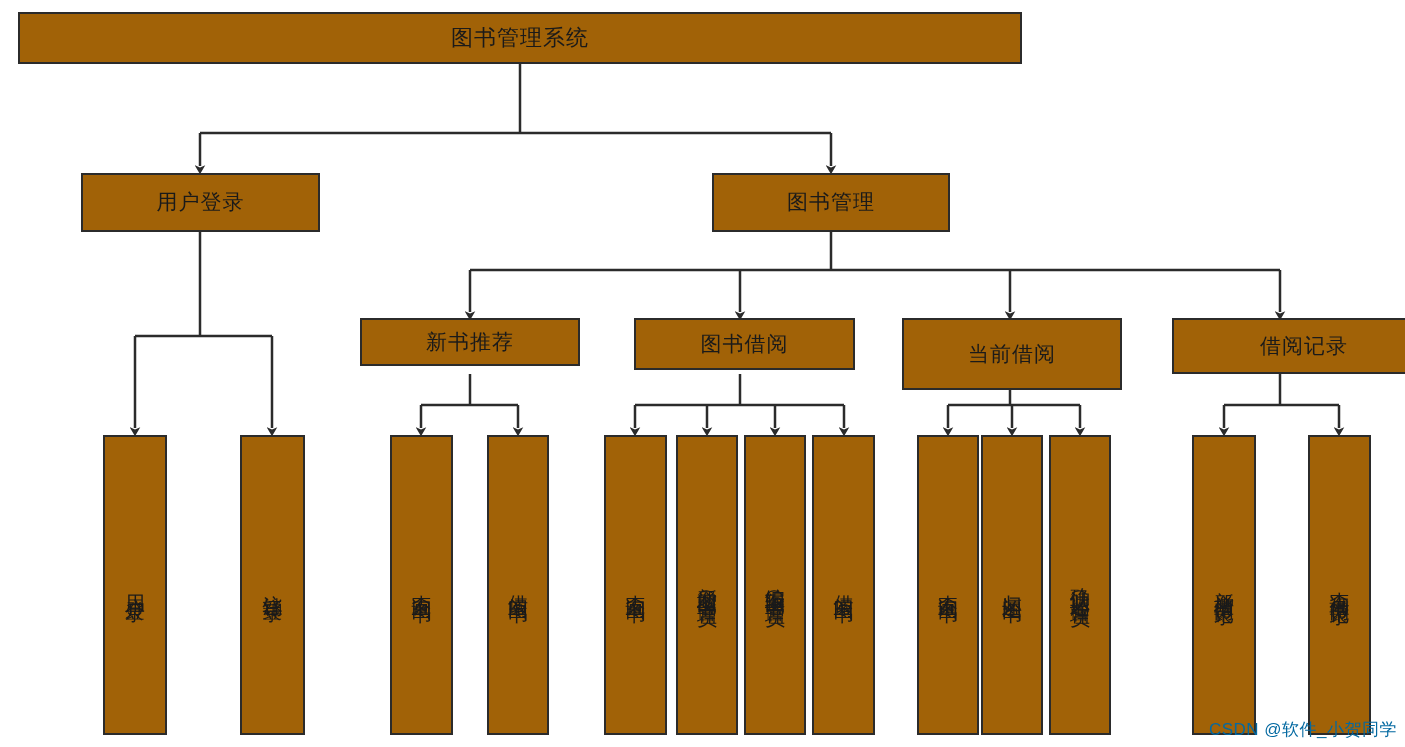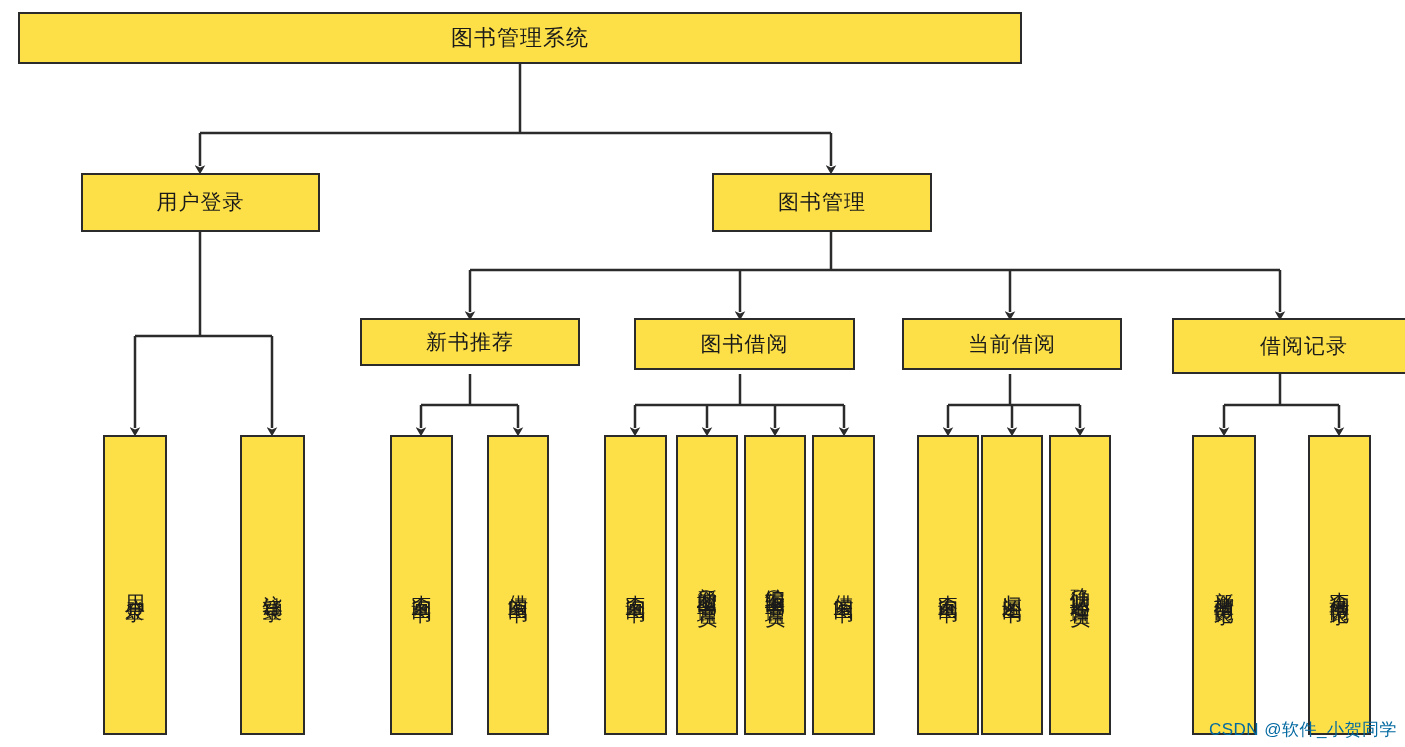--- a/index.html
+++ b/index.html
@@ -22,21 +22,21 @@
     position: absolute;
     left: 0;
     top: 0;
     width: 1405px;
     height: 747px;
     pointer-events: none;
   }
   .node {
     position: absolute;
     box-sizing: border-box;
-    background: #fde047;
+    background: #a16207;
     border: 2px solid #2b2b2b;
     display: flex;
     align-items: center;
     justify-content: center;
     text-align: center;
     color: #1a1a1a;
     z-index: 2;
   }
   .node.horizontal {
     font-size: 21px;
@@ -128,31 +128,31 @@
     </g>
   </svg>
 
   <div class="node horizontal root" style="left:18px; top:12px; width:1004px; height:52px;">
     <span class="label">图书管理系统</span>
   </div>
 
   <div class="node horizontal" style="left:81px; top:173px; width:239px; height:59px;">
     <span class="label">用户登录</span>
   </div>
-  <div class="node horizontal" style="left:712px; top:173px; width:220px; height:59px;">
+  <div class="node horizontal" style="left:712px; top:173px; width:238px; height:59px;">
     <span class="label">图书管理</span>
   </div>
 
   <div class="node horizontal" style="left:360px; top:318px; width:220px; height:48px;">
     <span class="label">新书推荐</span>
   </div>
   <div class="node horizontal" style="left:634px; top:318px; width:221px; height:52px;">
     <span class="label">图书借阅</span>
   </div>
-  <div class="node horizontal" style="left:902px; top:318px; width:220px; height:52px;">
+  <div class="node horizontal" style="left:902px; top:318px; width:220px; height:72px;">
     <span class="label">当前借阅</span>
   </div>
   <div class="node horizontal" style="left:1172px; top:318px; width:264px; height:56px;">
     <span class="label">借阅记录</span>
   </div>
 
   <div class="node vertical" style="left:103px; top:435px; width:64px; height:300px;">
     <span class="label">用户登录</span>
   </div>
   <div class="node vertical" style="left:240px; top:435px; width:65px; height:300px;">

